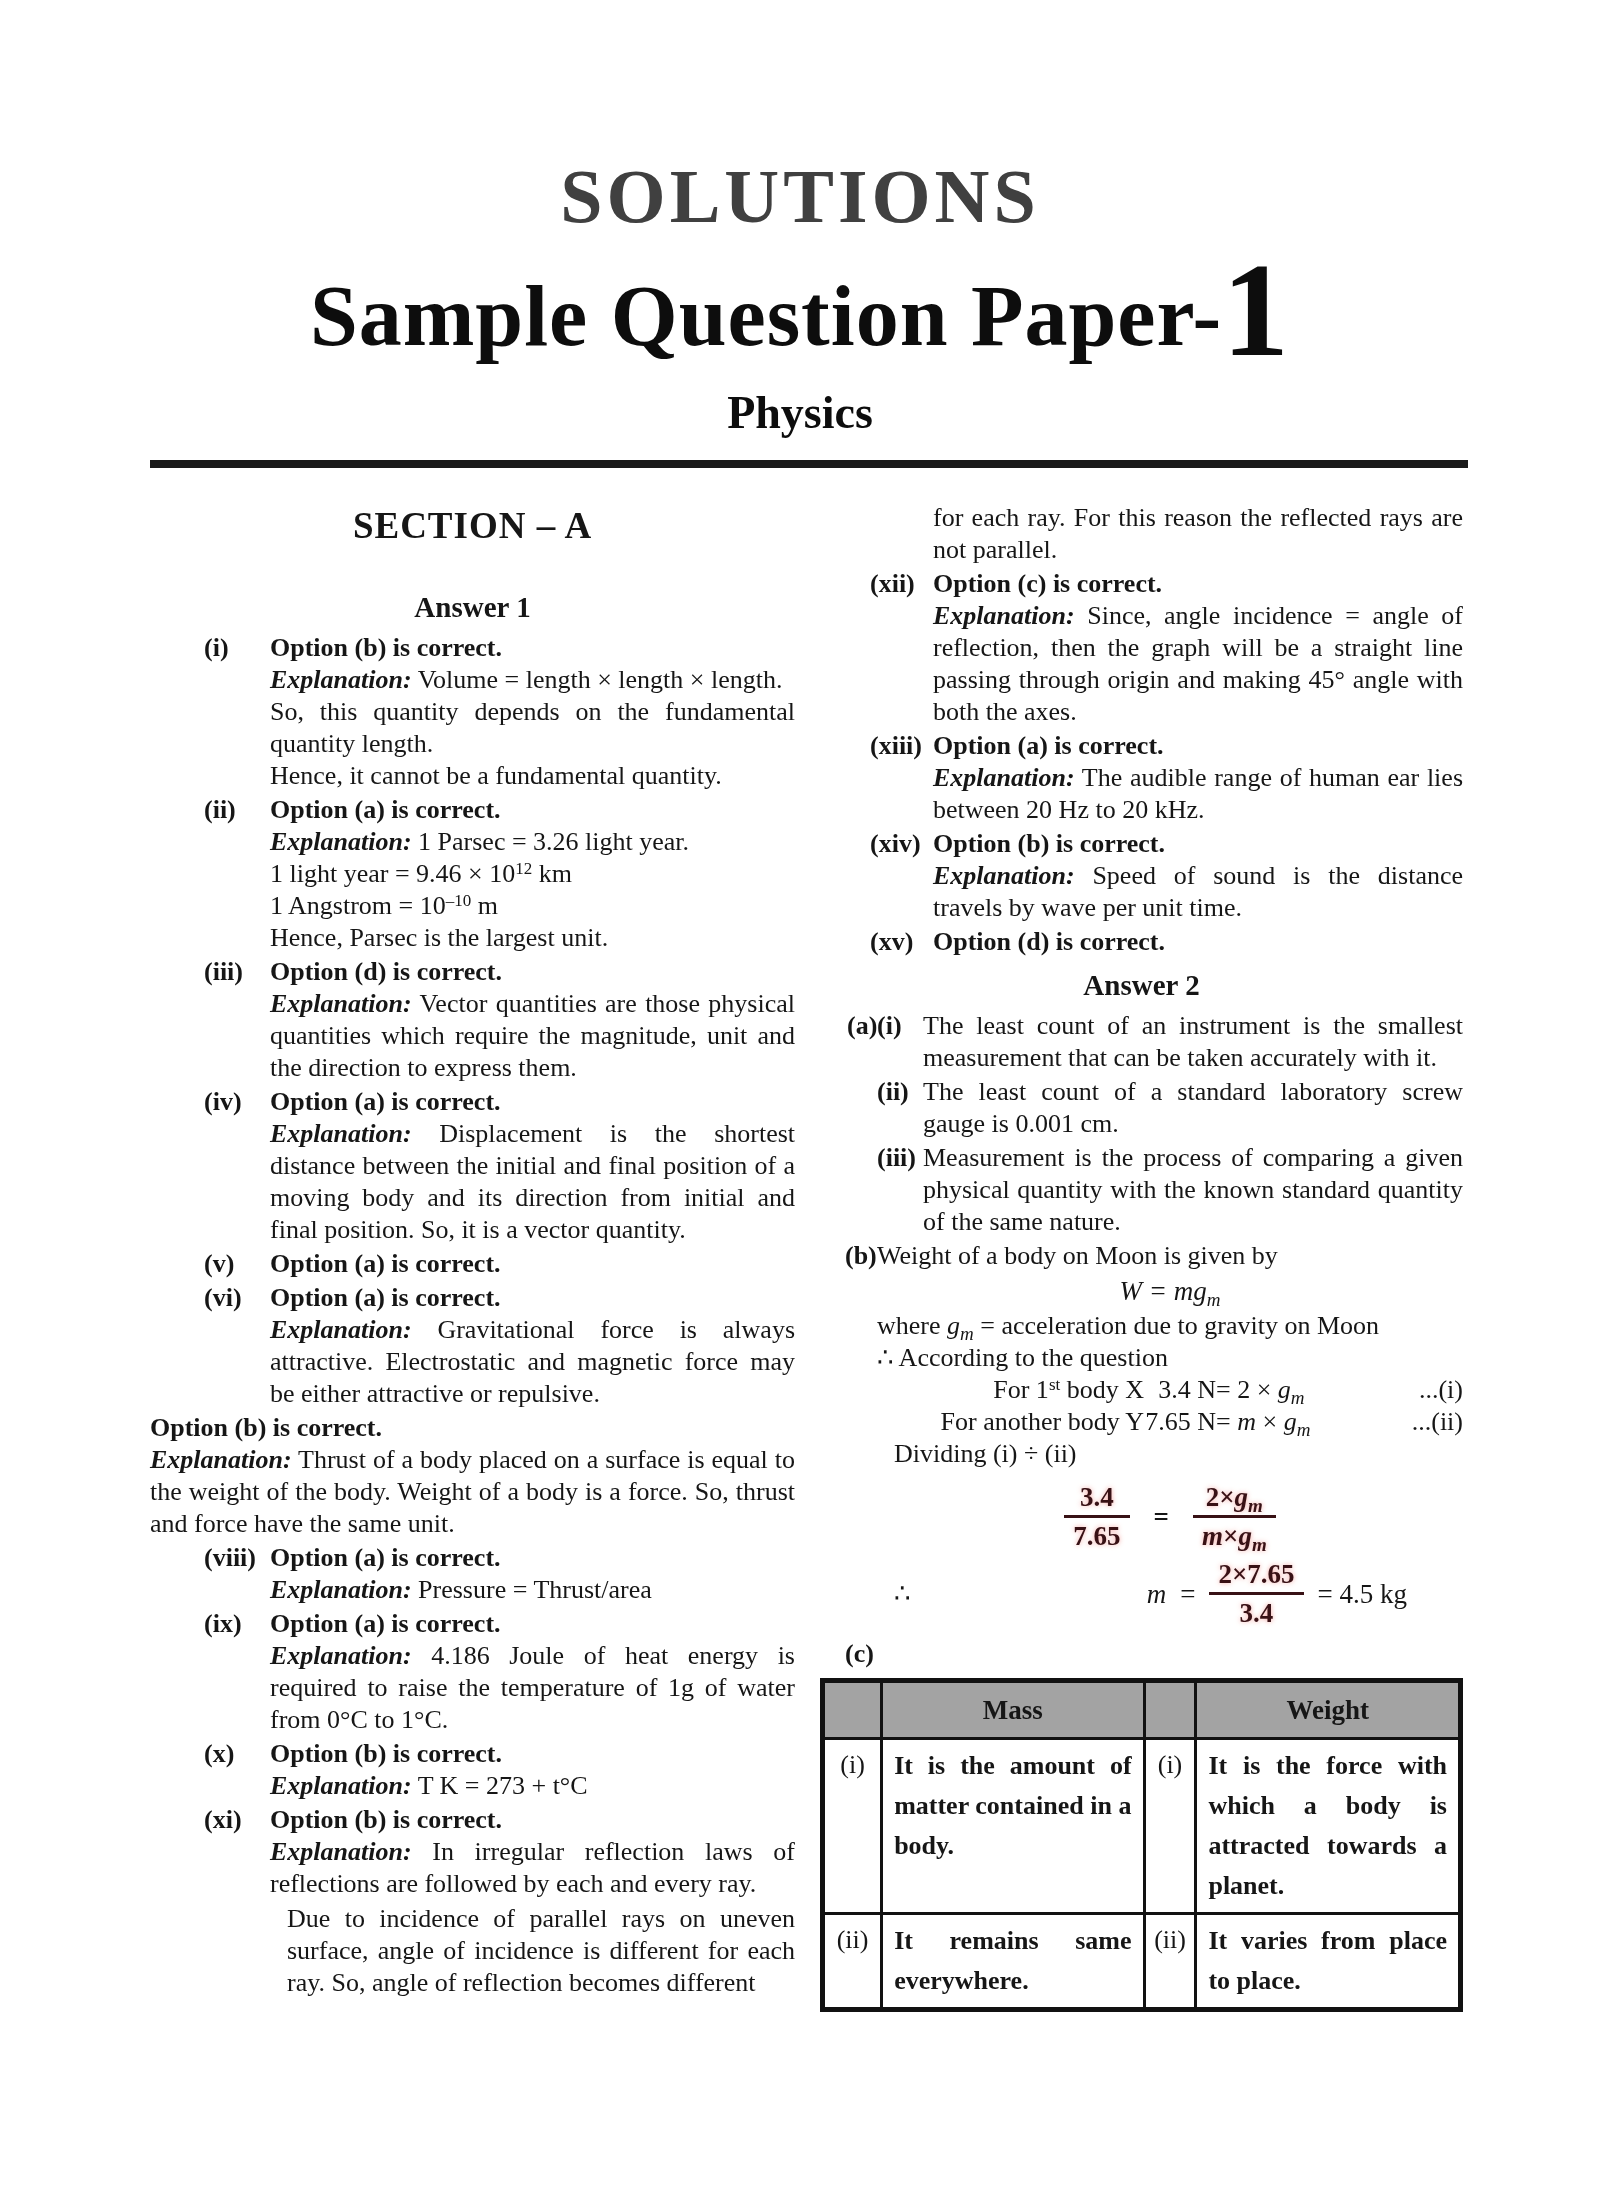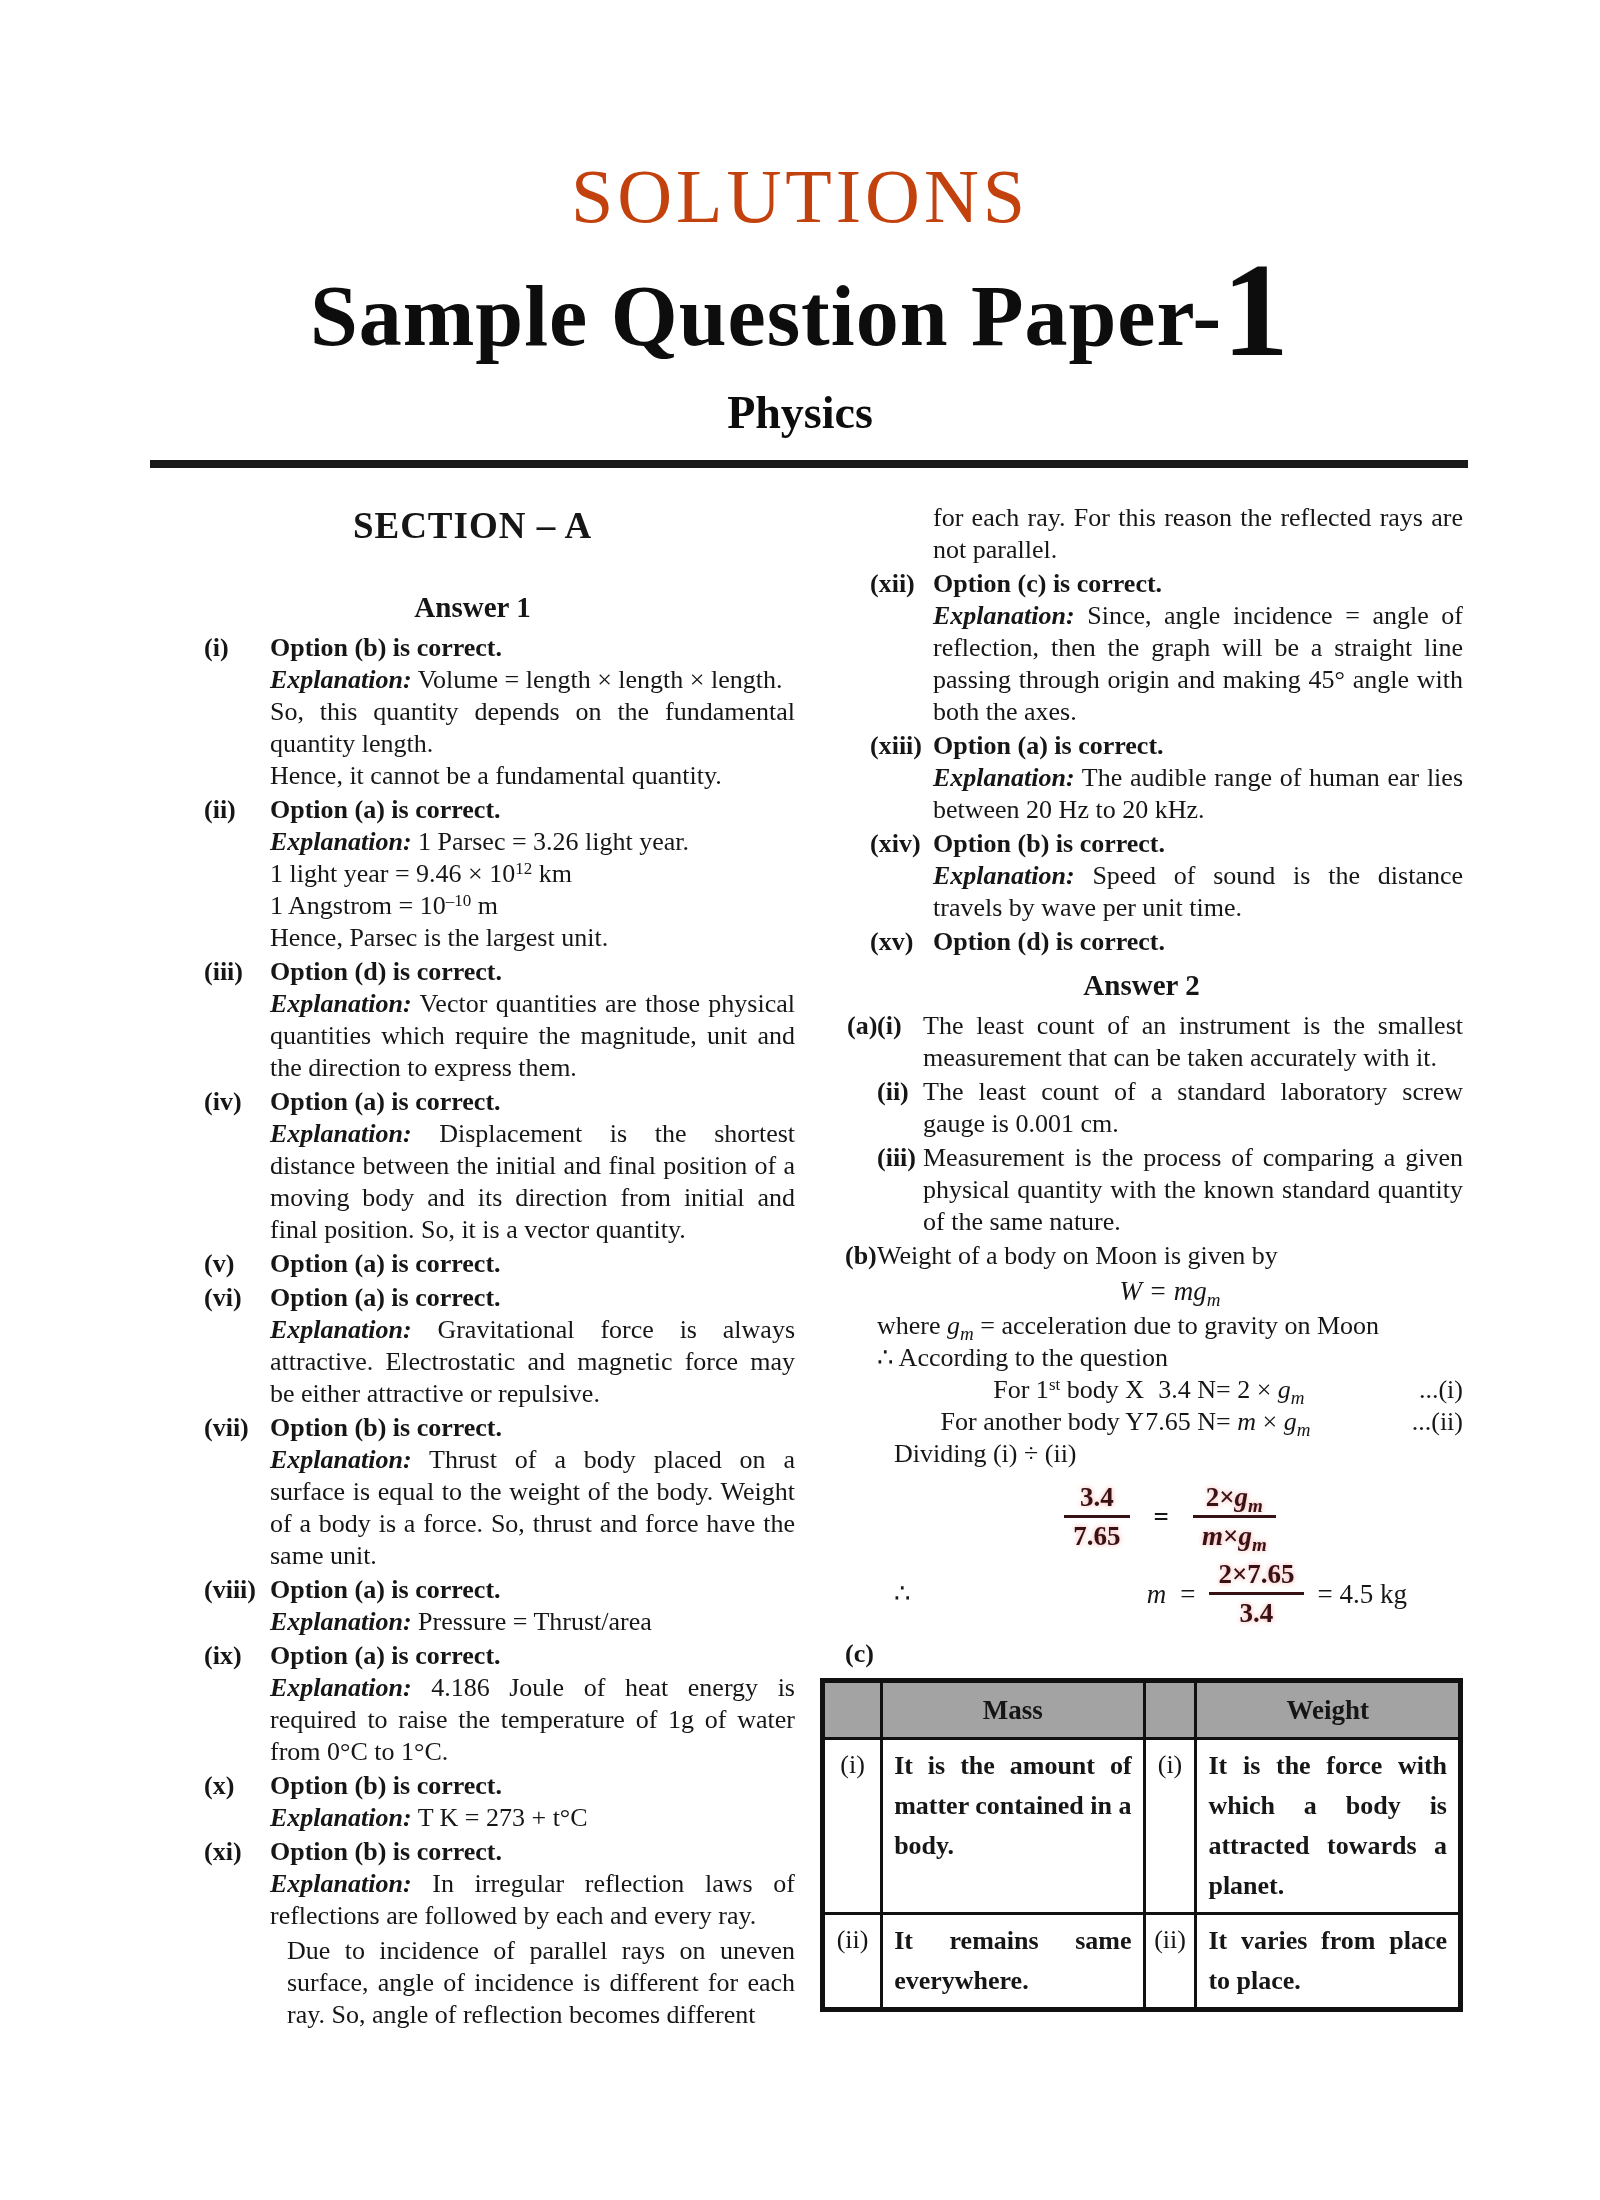--- a/index.html
+++ b/index.html
@@ -1,20 +1,20 @@
 <!DOCTYPE html>
 <html><head>
 <meta charset="utf-8">
 <style>
   html,body{margin:0;padding:0;background:#e8e8e8;}
   .page{position:relative;width:1600px;height:2200px;margin:0 auto;background:#ffffff;
         font-family:"Liberation Serif","DejaVu Serif",serif;color:#161616;overflow:hidden;}
   
   .hdr{text-align:center;padding-top:158px;}
-  .t-sol{font-size:76px;font-weight:400;color:#c2410c;letter-spacing:4px;line-height:76px;}
+  .t-sol{font-size:76px;font-weight:700;color:#404040;letter-spacing:4px;line-height:76px;}
   .t-paper{font-size:86px;font-weight:700;line-height:108px;margin-top:28px;letter-spacing:1px;color:#0d0d0d;}
   .t-paper .big1{font-size:134px;line-height:0;vertical-align:-10px;}
   .t-subject{font-size:46px;font-weight:700;line-height:46px;margin-top:20px;color:#0d0d0d;}
   .rule{height:8px;background:#1a1a1a;width:1318px;margin:24px 0 0 150px;}
   
   .cols{display:flex;margin:34px 0 0 150px;gap:25px;}
   .col{width:645px;font-size:26px;line-height:32px;text-align:justify;}
   .col.right{width:643px;}
   p{margin:0;}
   .sec-head{text-align:center;font-size:37px;font-weight:700;line-height:40px;margin:4px 0 44px;letter-spacing:1px;}
@@ -128,21 +128,20 @@
 
       <div class="item">
         <span class="n">(vi)</span>
         <div class="bd">
           <p class="opt">Option (a) is correct.</p>
           <p><i class="exl">Explanation:</i> <span>Gravitational force is always attractive. Electrostatic and magnetic force may be either attractive or repulsive.</span></p>
         </div>
       </div>
 
       <div class="item">
-        <span class="n">(vii)</span>
         <div class="bd">
           <p class="opt">Option (b) is correct.</p>
           <p><i class="exl">Explanation:</i> <span>Thrust of a body placed on a surface is equal to the weight of the body. Weight of a body is a force. So, thrust and force have the same unit.</span></p>
         </div>
       </div>
 
       <div class="item">
         <span class="n">(viii)</span>
         <div class="bd">
           <p class="opt">Option (a) is correct.</p>

